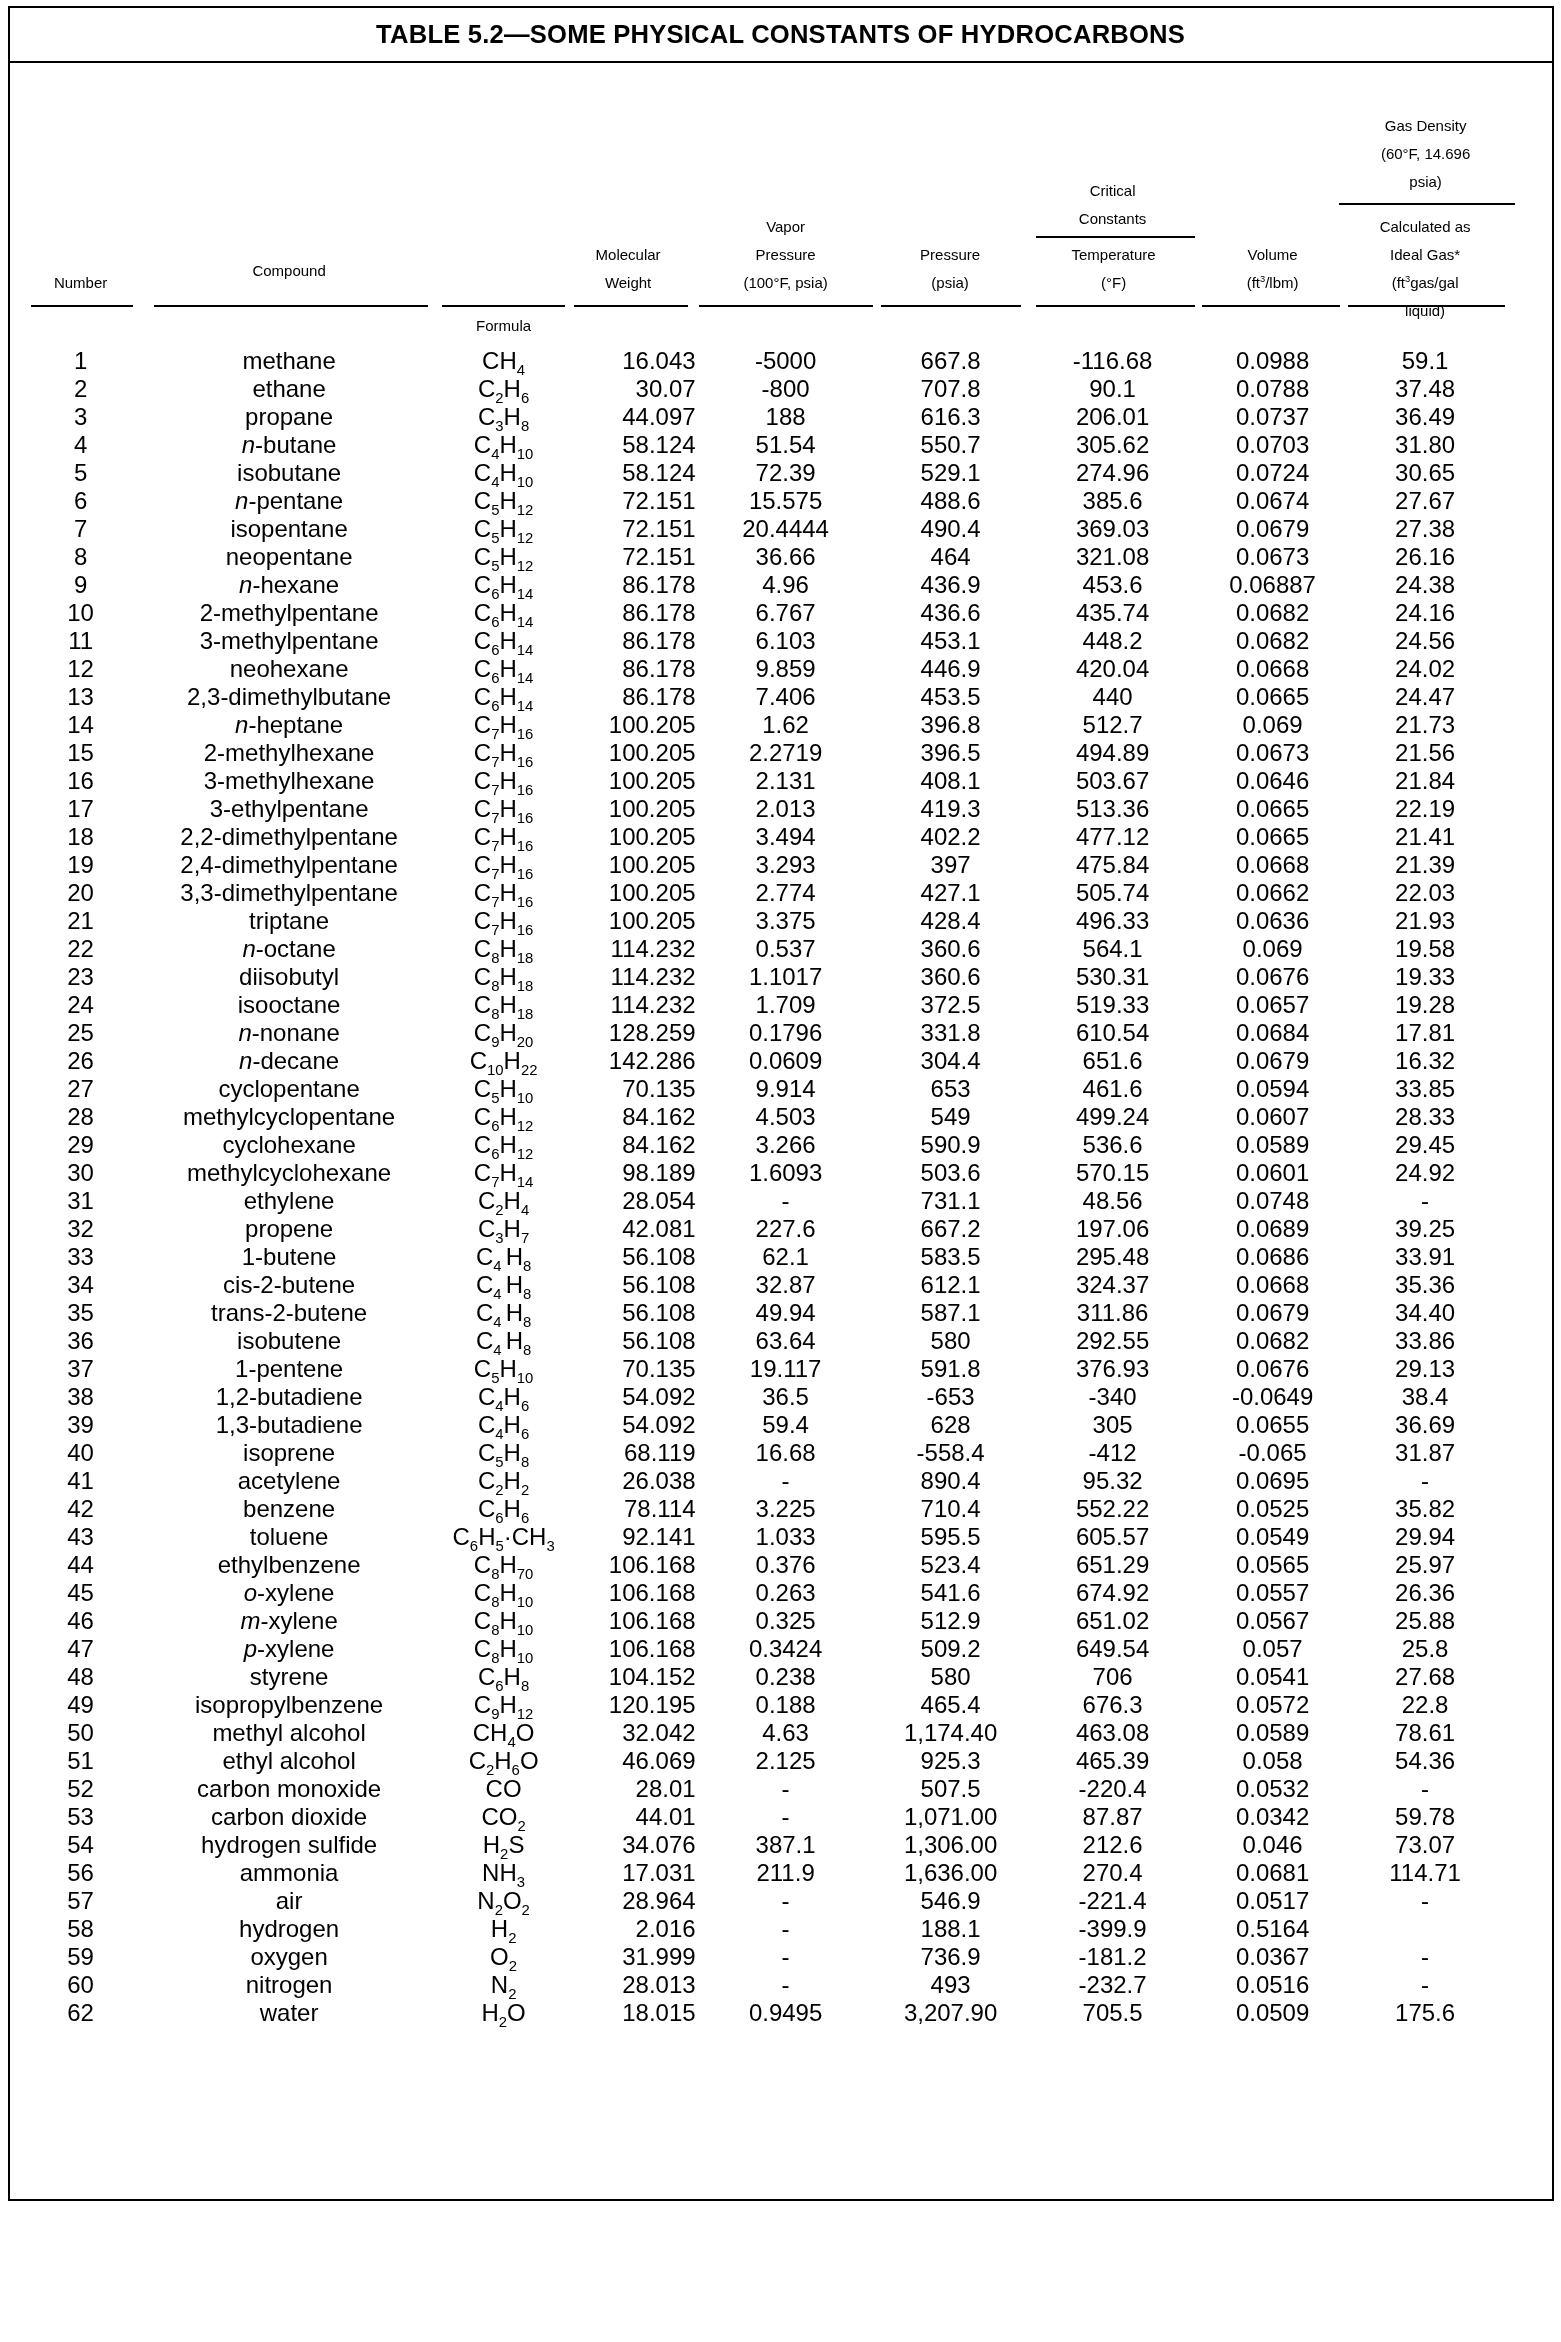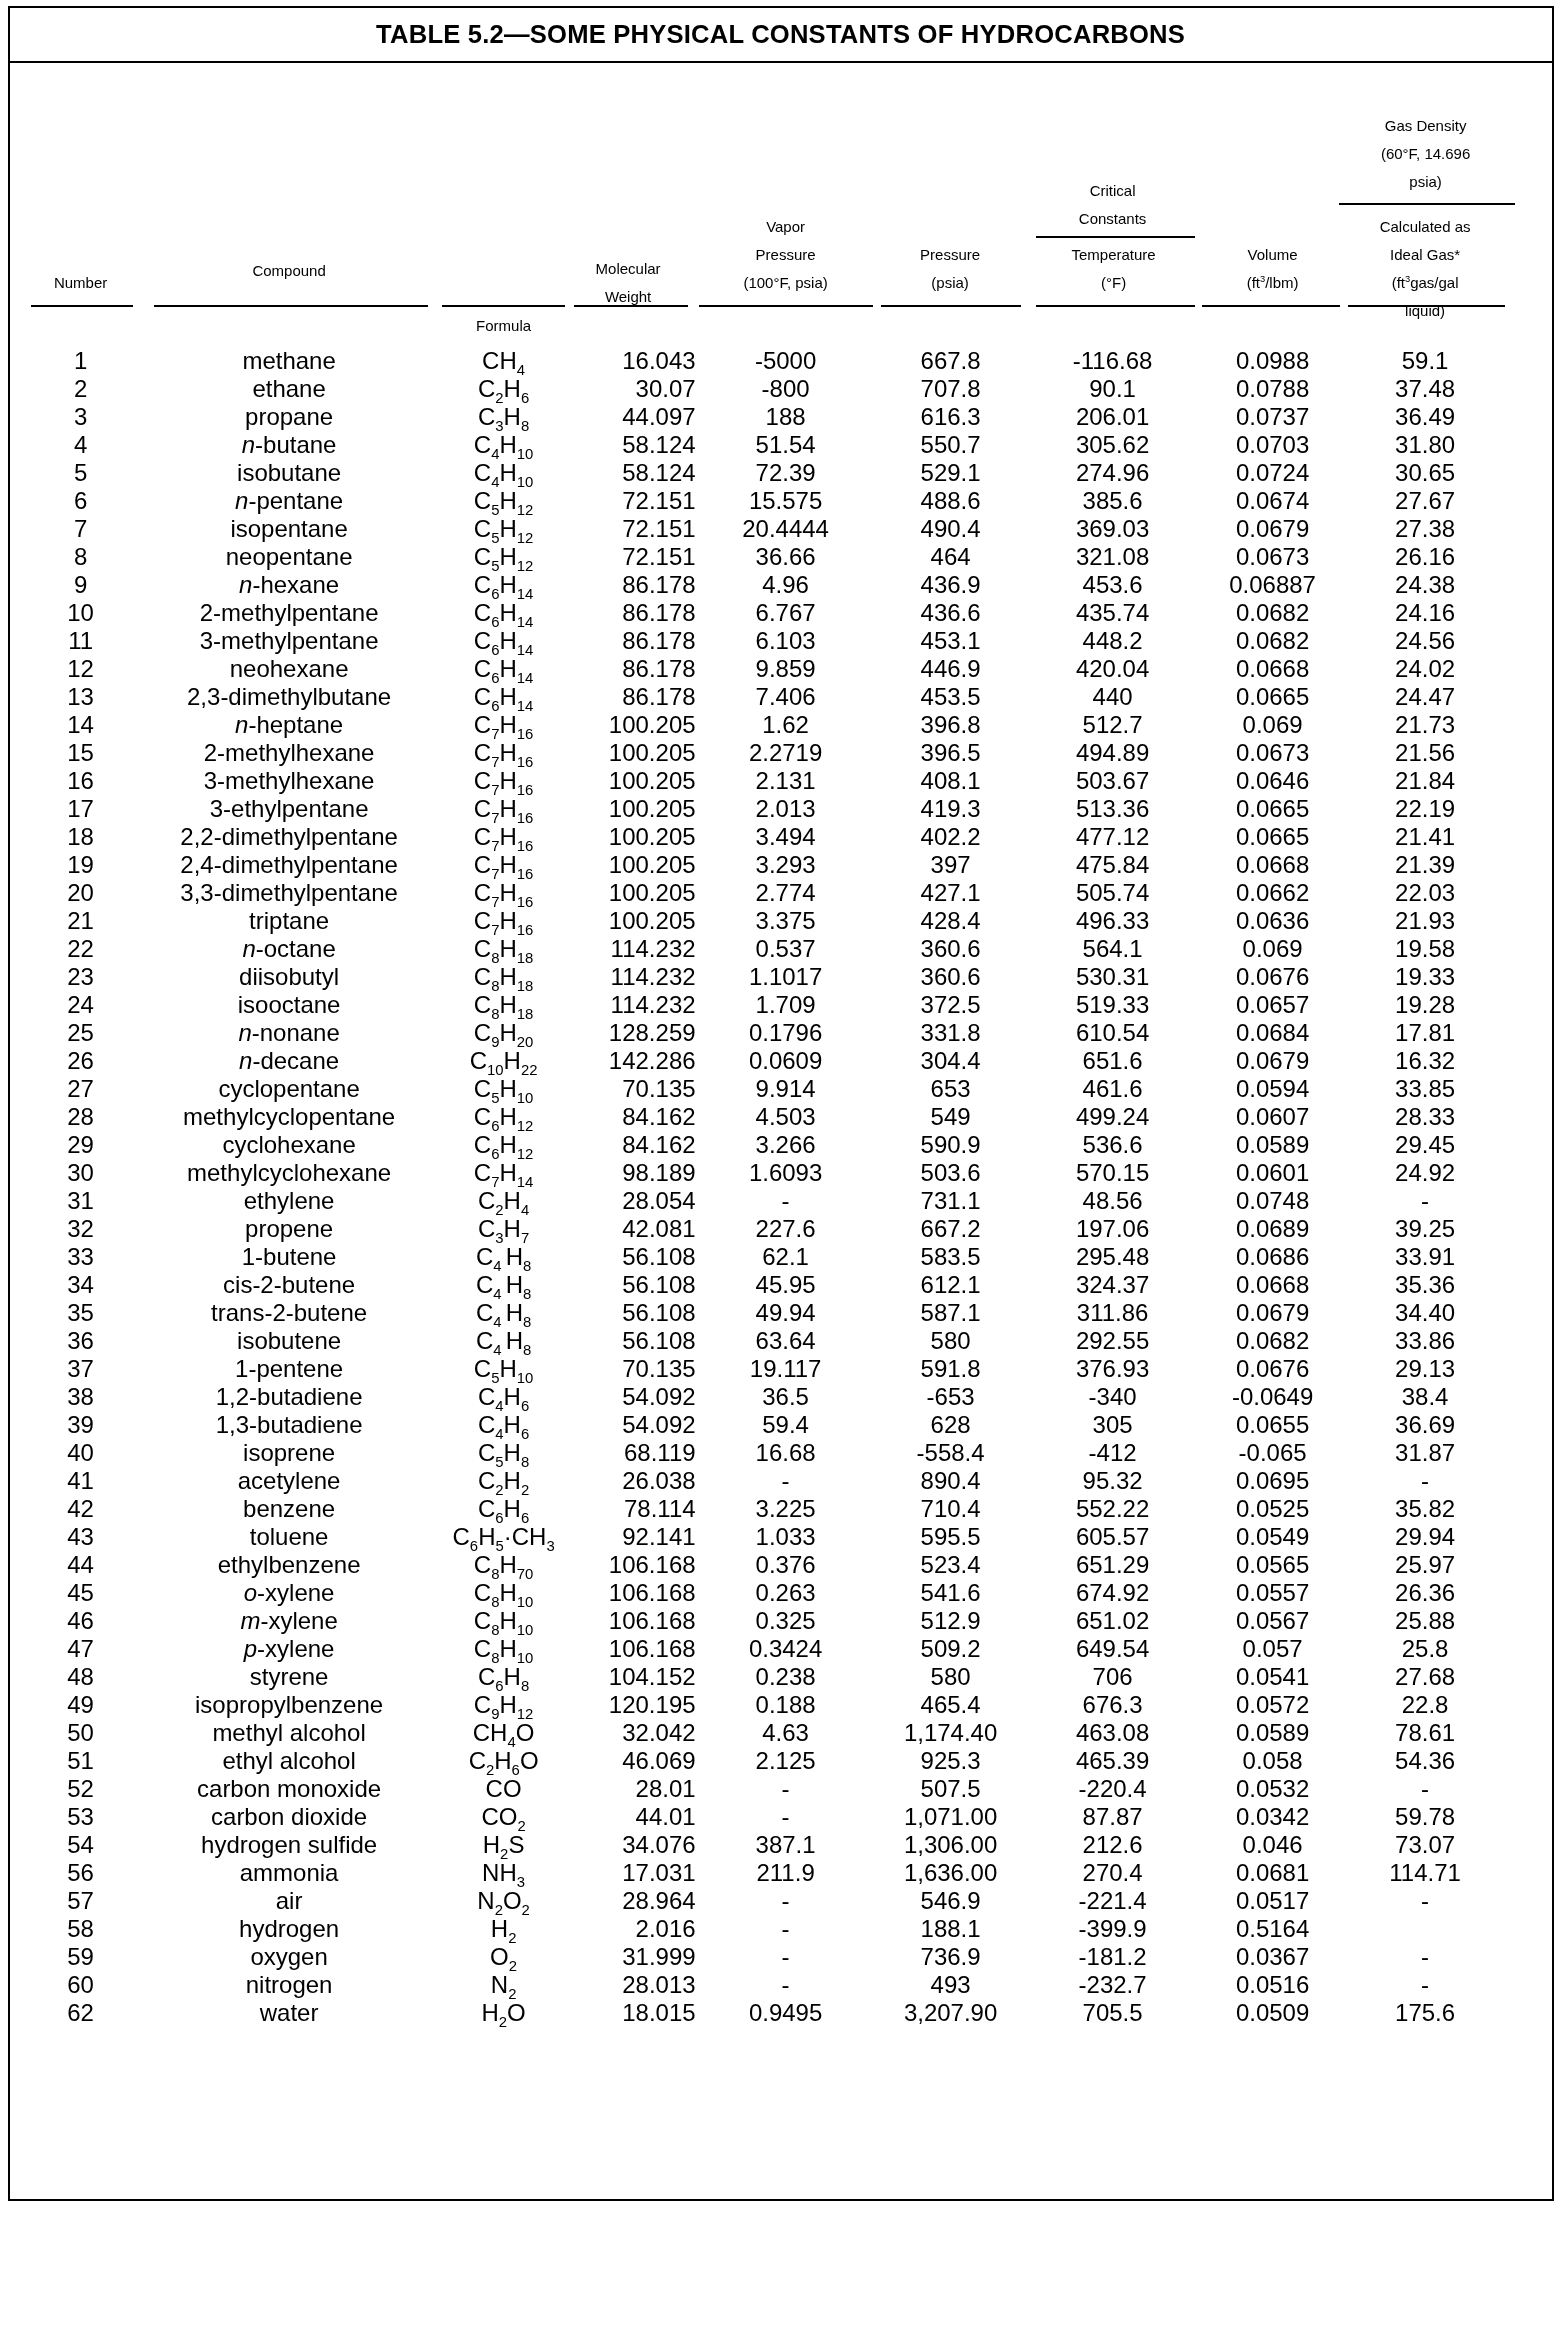--- a/index.html
+++ b/index.html
@@ -134,21 +134,21 @@
         <span>Constants</span>
       </div>
       <div class="grouprule" style="left:1026px; top:173px; width:159px;"></div>
 
       <div class="hcell wrap" style="left:685px; top:150px; width:182px;">
         <span>Vapor</span><br>
         <span>Pressure</span><br>
         <span>(100°F, psia)</span>
       </div>
 
-      <div class="hcell wrap" style="left:541px; top:178px; width:155px;margin-top:14px;">
+      <div class="hcell wrap" style="left:541px; top:178px; width:155px;">
         <span>Molecular</span><br>
         <span>Weight</span>
       </div>
 
       <div class="hcell wrap" style="left:865px; top:178px; width:151px;">
         <span>Pressure</span><br>
         <span>(psia)</span>
       </div>
 
       <div class="hcell wrap" style="left:1013px; top:178px; width:182px;">
@@ -545,21 +545,21 @@
           <div class="cell c-pr">583.5</div>
           <div class="cell c-tm">295.48</div>
           <div class="cell c-vol">0.0686</div>
           <div class="cell c-gd">33.91</div>
         </div>
         <div class="row">
           <div class="cell c-num">34</div>
           <div class="cell c-cmp">cis-2-butene</div>
           <div class="cell c-frm">C<sub>4 </sub>H<sub>8</sub></div>
           <div class="cell c-mw">56.108</div>
-          <div class="cell c-vp">45.95</div>
+          <div class="cell c-vp">32.87</div>
           <div class="cell c-pr">612.1</div>
           <div class="cell c-tm">324.37</div>
           <div class="cell c-vol">0.0668</div>
           <div class="cell c-gd">35.36</div>
         </div>
         <div class="row">
           <div class="cell c-num">35</div>
           <div class="cell c-cmp">trans-2-butene</div>
           <div class="cell c-frm">C<sub>4 </sub>H<sub>8</sub></div>
           <div class="cell c-mw">56.108</div>

